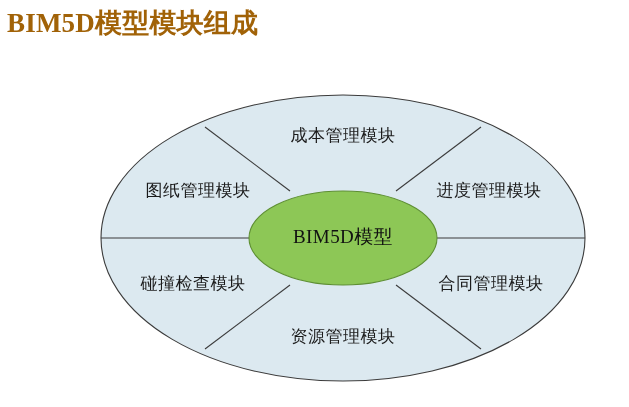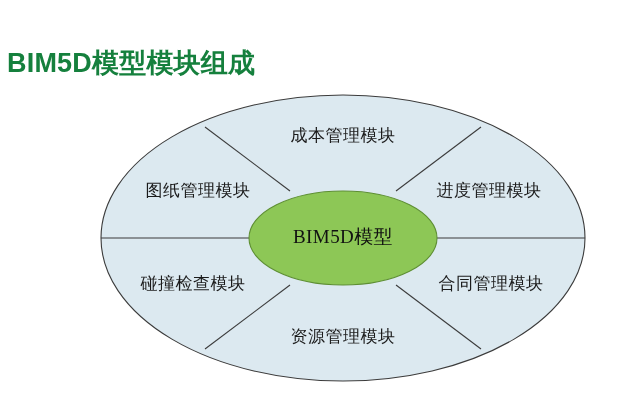--- a/index.html
+++ b/index.html
@@ -18,28 +18,27 @@
   #slide {
     position: relative;
     width: 629px;
     height: 407px;
     background: #ffffff;
   }
   #page-title {
     position: absolute;
     left: 7px;
     top: 6px;
-    font-family: Liberation Sans, sans-serif;
+    font-family: Liberation Serif, serif;
     font-size: 27px;
     font-weight: 700;
     letter-spacing: 0.2px;
-    color: #15803d;
+    color: #a16207;
     white-space: nowrap;
     line-height: 34px;
-    margin-top: 40px;
   }
   #diagram-wrap {
     position: absolute;
     left: 0;
     top: 0;
     width: 629px;
     height: 407px;
     text-align: center;
   }
   svg.diagram {

